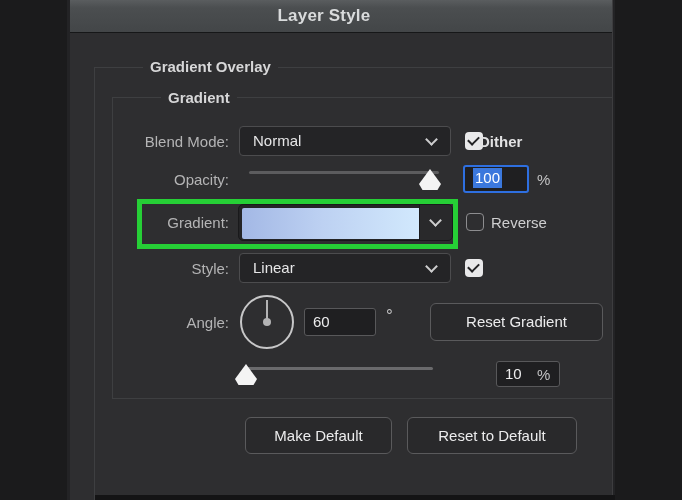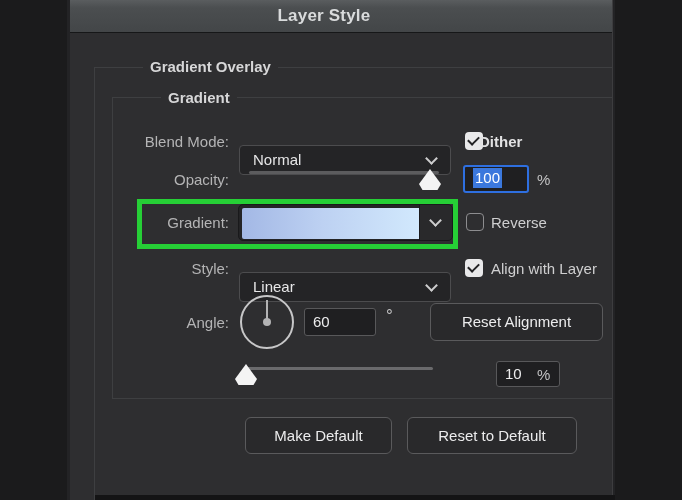--- a/index.html
+++ b/index.html
@@ -38,21 +38,21 @@
   .gl-inner { left:66px; top:89px; }
 
   
   .field-label {
     position:absolute; width:142px; left:20px; text-align:right;
     font-size:15px; color:#b4b4b5; line-height:18px;
   }
 
   .dropdown {
     position:absolute; left:172px; width:212px; height:30px;
-    background:#242426; border:1px solid #4c4c4e; border-radius:4px;margin-top:19px;
+    background:#242426; border:1px solid #4c4c4e; border-radius:4px;
   }
   .dropdown .dd-text {
     position:absolute; left:13px; top:0; line-height:28px;
     font-size:15px; color:#e6e6e7;
   }
   .chevron-down {
     position:absolute; width:9px; height:9px;
     border-right:2px solid #cdcdce; border-bottom:2px solid #cdcdce;
     transform:rotate(45deg);
   }
@@ -167,30 +167,29 @@
   <div class="highlight-box" style="border-color: rgb(38, 207, 54);"></div>
   <div class="checkbox unchecked" style="left:399px; top:213px;"></div>
   <div class="check-label" style="left:424px; top:214px;">Reverse</div>
 
   <div class="field-label" style="top:260px;">Style:</div>
   <div class="dropdown" style="top:253px;">
     <span class="dd-text">Linear</span>
     <span class="chevron-down"></span>
   </div>
   <div class="checkbox checked" style="left:398px; top:259px;"></div>
-  <div class="check-label" style="left:424px; top:260px;">Align with Layer</div>
 
   <div class="field-label" style="top:314px;">Angle:</div>
   <div class="dial">
     <div class="dial-needle"></div>
     <div class="dial-dot"></div>
   </div>
   <div class="num-field" style="left:237px; top:308px; width:72px; height:28px; line-height:26px;"><span>60</span></div>
   <div class="unit" style="left:319px; top:306px; font-size:17px;">°</div>
-  <div class="btn btn-reset-align">Reset Alignment</div>
+  <div class="btn btn-reset-align">Reset Gradient</div>
 
   <div class="slider-track" style="left:180px; top:367px; width:186px; background:#6a6a6c;"></div>
   <div class="slider-thumb" style="left:168px; top:364px;"></div>
   <div class="num-field" style="left:397px; top:361px;margin-left:32px;"><span>10</span></div>
   <div class="unit" style="left:470px; top:366px;">%</div>
 
   <div class="btn btn-make-default">Make Default</div>
   <div class="btn btn-reset-default">Reset to Default</div>
 
   <div class="edge-left"></div>

